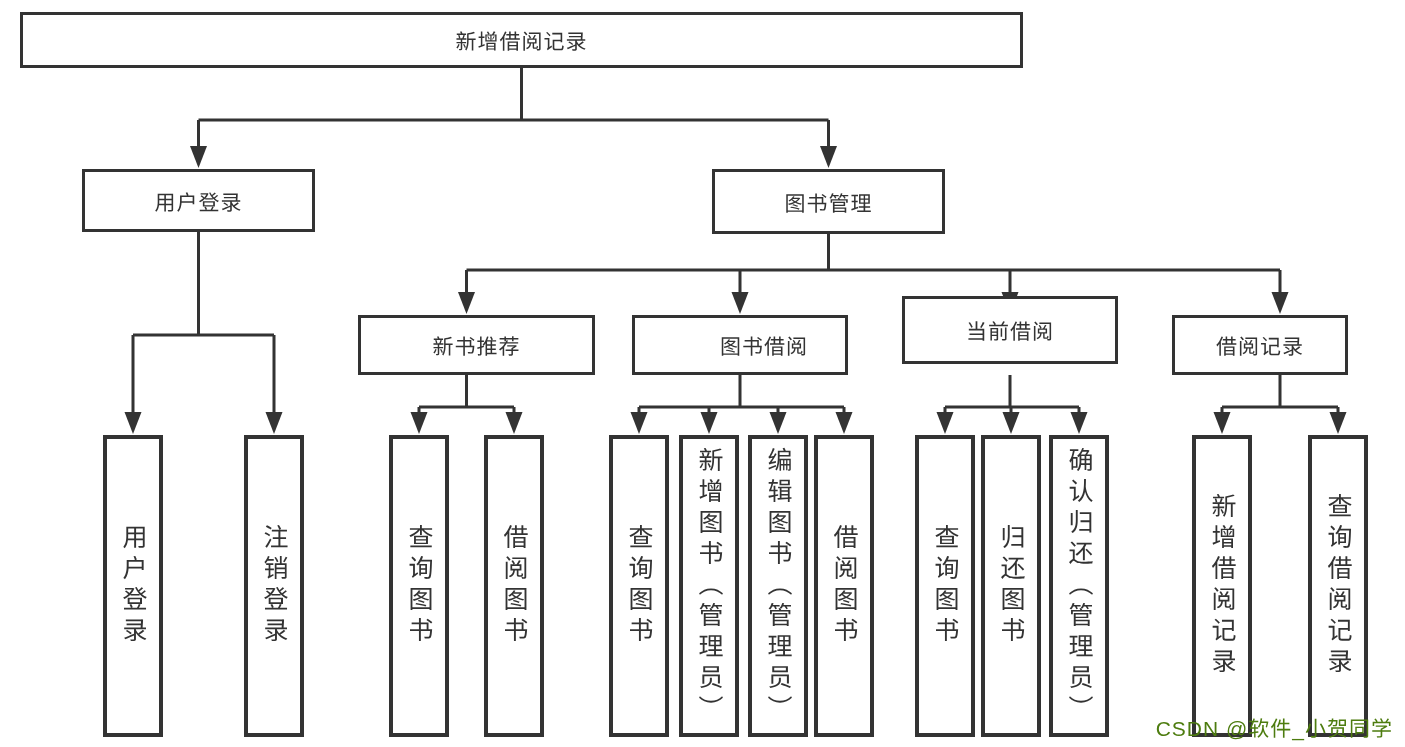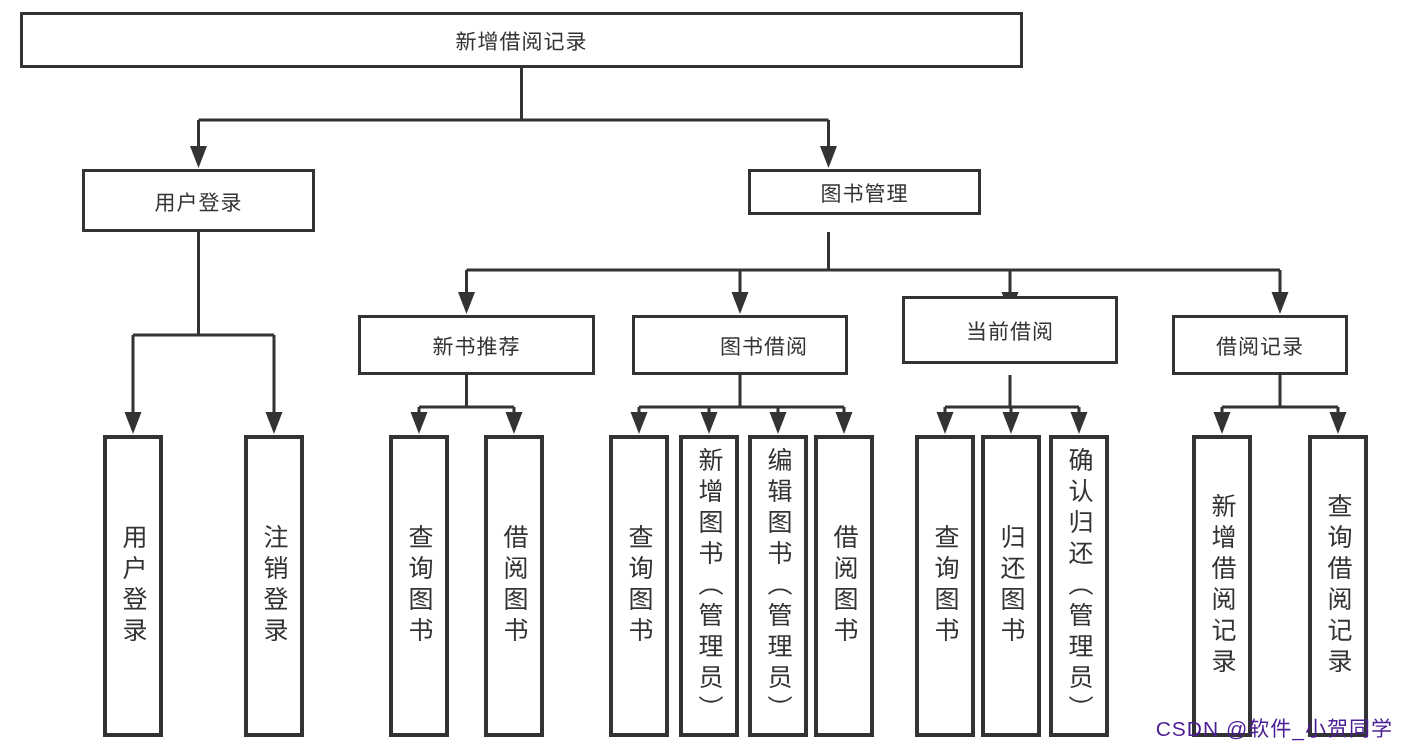--- a/index.html
+++ b/index.html
@@ -35,21 +35,21 @@
     line-height:52px;
     font-size:25px;
     letter-spacing:6px;
     color:#333333;
   }
   .watermark {
     position:absolute;
     right:12px; bottom:5px;
     font-size:21px;
     letter-spacing:1px;
-    color:#4c1d95;
+    color:#4d7c0f;
   }
   svg path { stroke:#333333; stroke-width:3; fill:none; }
   svg polygon { fill:#333333; stroke:none; }
 </style>
 </head>
 <body>
 
 <div class="canvas">
 
   <svg class="connector-layer" width="1405" height="747" viewBox="0 0 1405 747">
@@ -98,21 +98,21 @@
     <g>
       <path d="M1280 375 L1280 407 M1222 407 L1338 407 M1222 407 L1222 420 M1338 407 L1338 420"></path>
       <polygon points="1213.5,412 1230.5,412 1222,434"></polygon>
       <polygon points="1329.5,412 1346.5,412 1338,434"></polygon>
     </g>
   </svg>
 
   <div class="box" style="left:20px; top:12px; width:1003px; height:56px;">新增借阅记录</div>
 
   <div class="box" style="left:82px; top:169px; width:233px; height:63px;">用户登录</div>
-  <div class="box" style="left:748px; top:169px; width:233px; height:46px;">图书管理</div>
+  <div class="box" style="left:712px; top:169px; width:233px; height:65px;">图书管理</div>
 
   <div class="box" style="left:358px; top:315px; width:237px; height:60px;">新书推荐</div>
   <div class="box" style="left:632px; top:315px; width:216px; height:60px;padding-left:48px;">图书借阅</div>
   <div class="box" style="left:902px; top:296px; width:216px; height:68px;">当前借阅</div>
   <div class="box" style="left:1172px; top:315px; width:176px; height:60px;">借阅记录</div>
 
   <div class="vbox" style="left:103px;">用户登录</div>
   <div class="vbox" style="left:244px;">注销登录</div>
 
   <div class="vbox" style="left:389px;">查询图书</div>

